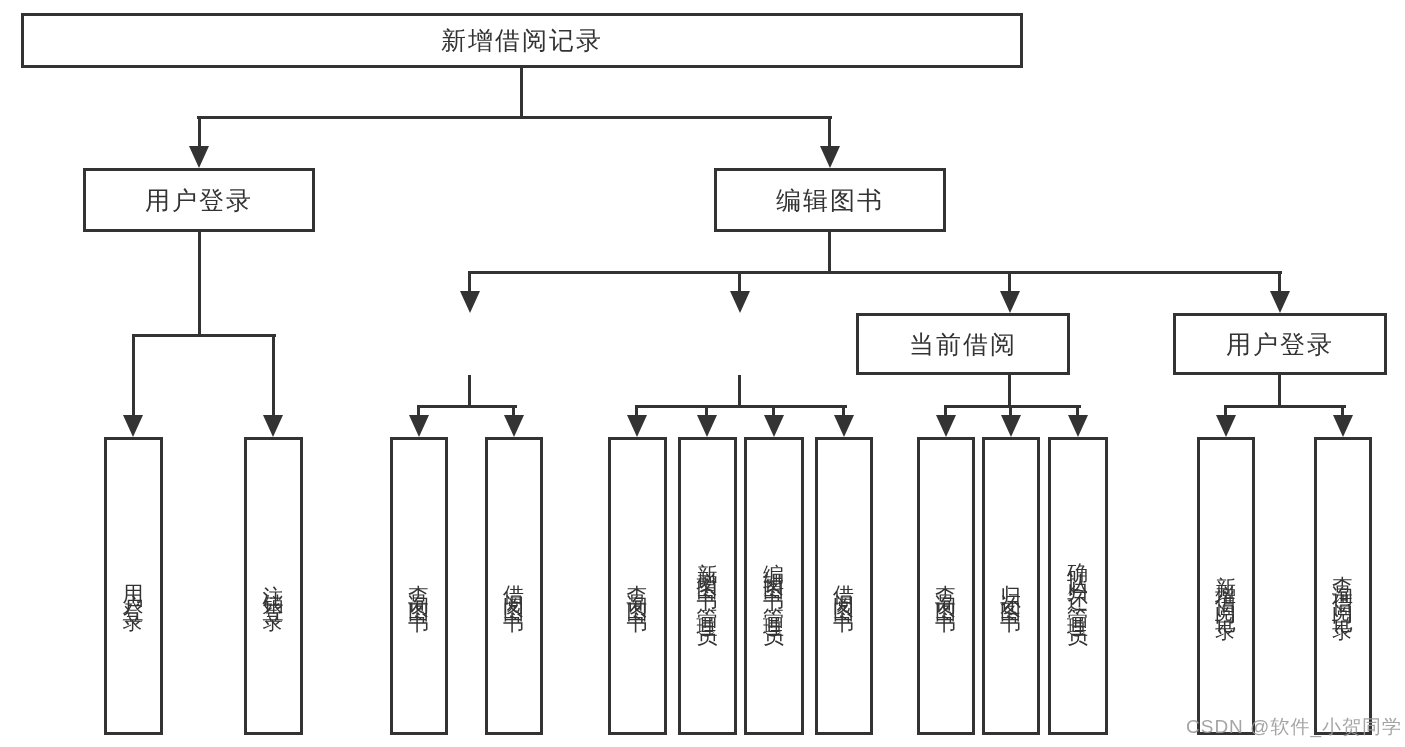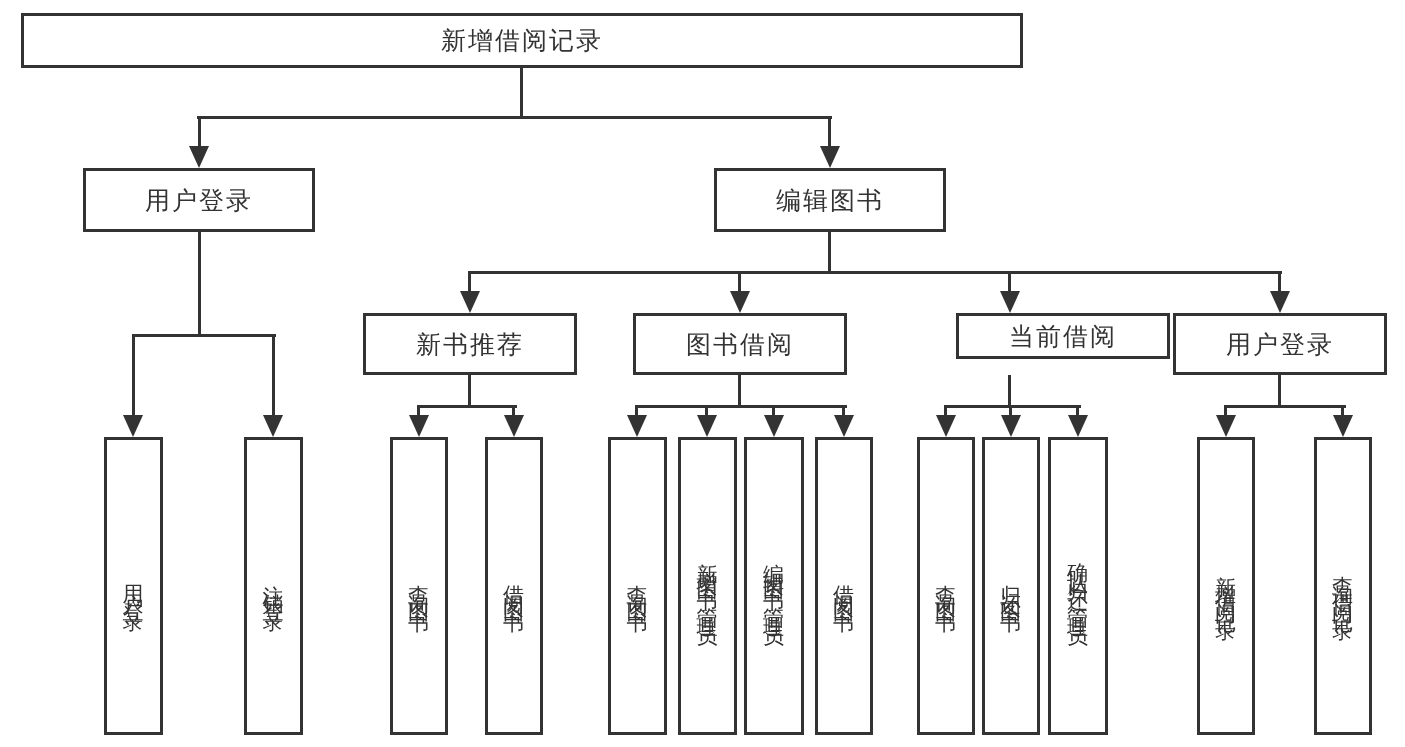--- a/index.html
+++ b/index.html
@@ -91,27 +91,21 @@
   <div class="hl" style="left:468px; top:271px; width:814px;"></div>
   <div class="vl" style="left:468px; top:271px; height:22px;"></div>
   <div class="ar" style="left:460px; top:291px;"></div>
   <div class="vl" style="left:738px; top:271px; height:22px;"></div>
   <div class="ar" style="left:730px; top:291px;"></div>
   <div class="vl" style="left:1008px; top:271px; height:22px;"></div>
   <div class="ar" style="left:1000px; top:291px;"></div>
   <div class="vl" style="left:1278px; top:271px; height:22px;"></div>
   <div class="ar" style="left:1270px; top:291px;"></div>
 
-  <div class="node" style="left:363px; top:313px; width:214px; height:62px;">
-    <span class="lbl">新书推荐</span>
-  </div>
-  <div class="node" style="left:633px; top:313px; width:214px; height:62px;">
-    <span class="lbl">图书借阅</span>
-  </div>
-  <div class="node" style="left:956px; top:313px; width:214px; height:46px;">
+  <div class="node" style="left:856px; top:313px; width:214px; height:62px;">
     <span class="lbl">当前借阅</span>
   </div>
   <div class="node" style="left:1173px; top:313px; width:214px; height:62px;">
     <span class="lbl">用户登录</span>
   </div>
 
   <div class="vl" style="left:468px; top:375px; height:32px;"></div>
   <div class="hl" style="left:417px; top:405px; width:100px;"></div>
   <div class="vl" style="left:417px; top:405px; height:12px;"></div>
   <div class="ar" style="left:409px; top:415px;"></div>
@@ -182,14 +176,15 @@
     <span class="vlbl">确认归还（管理员）</span>
   </div>
 
   <div class="node" style="left:1197px; top:437px; width:58px; height:298px;">
     <span class="vlbl">新增借阅记录</span>
   </div>
   <div class="node" style="left:1314px; top:437px; width:58px; height:298px;">
     <span class="vlbl">查询借阅记录</span>
   </div>
 
+  <div class="watermark">CSDN @软件_小贺同学</div>
 
 </div>
 
 </body></html>

